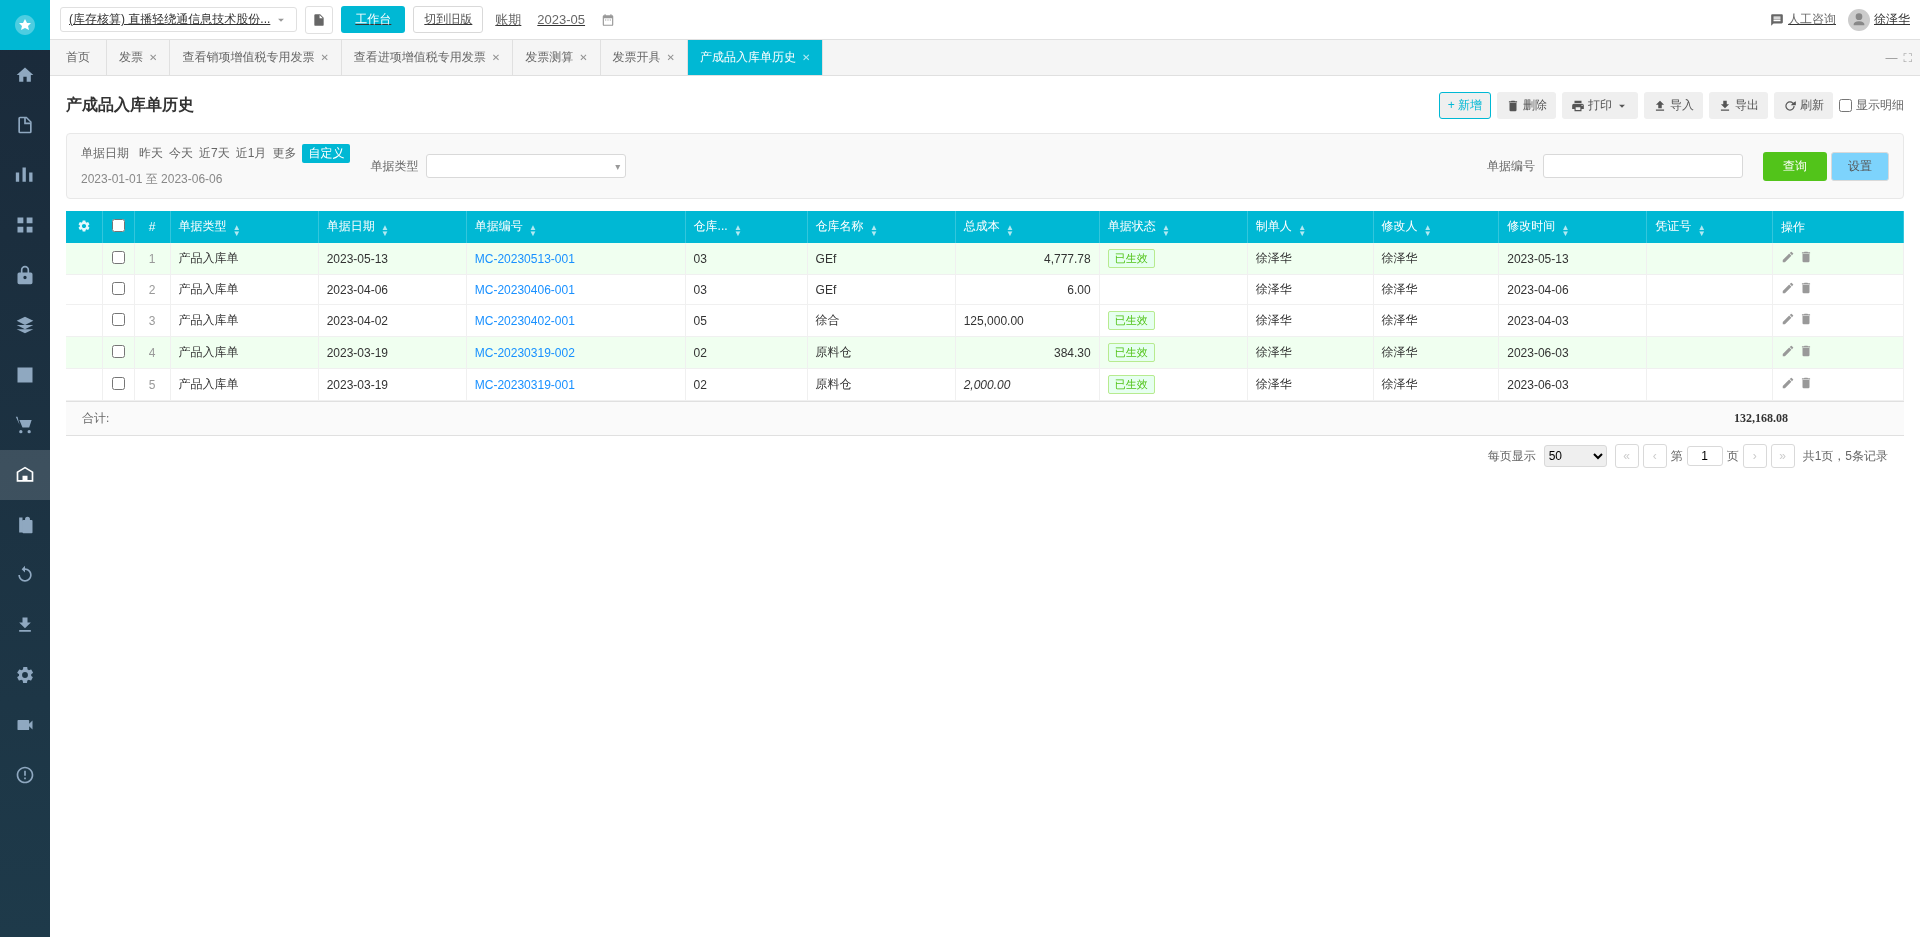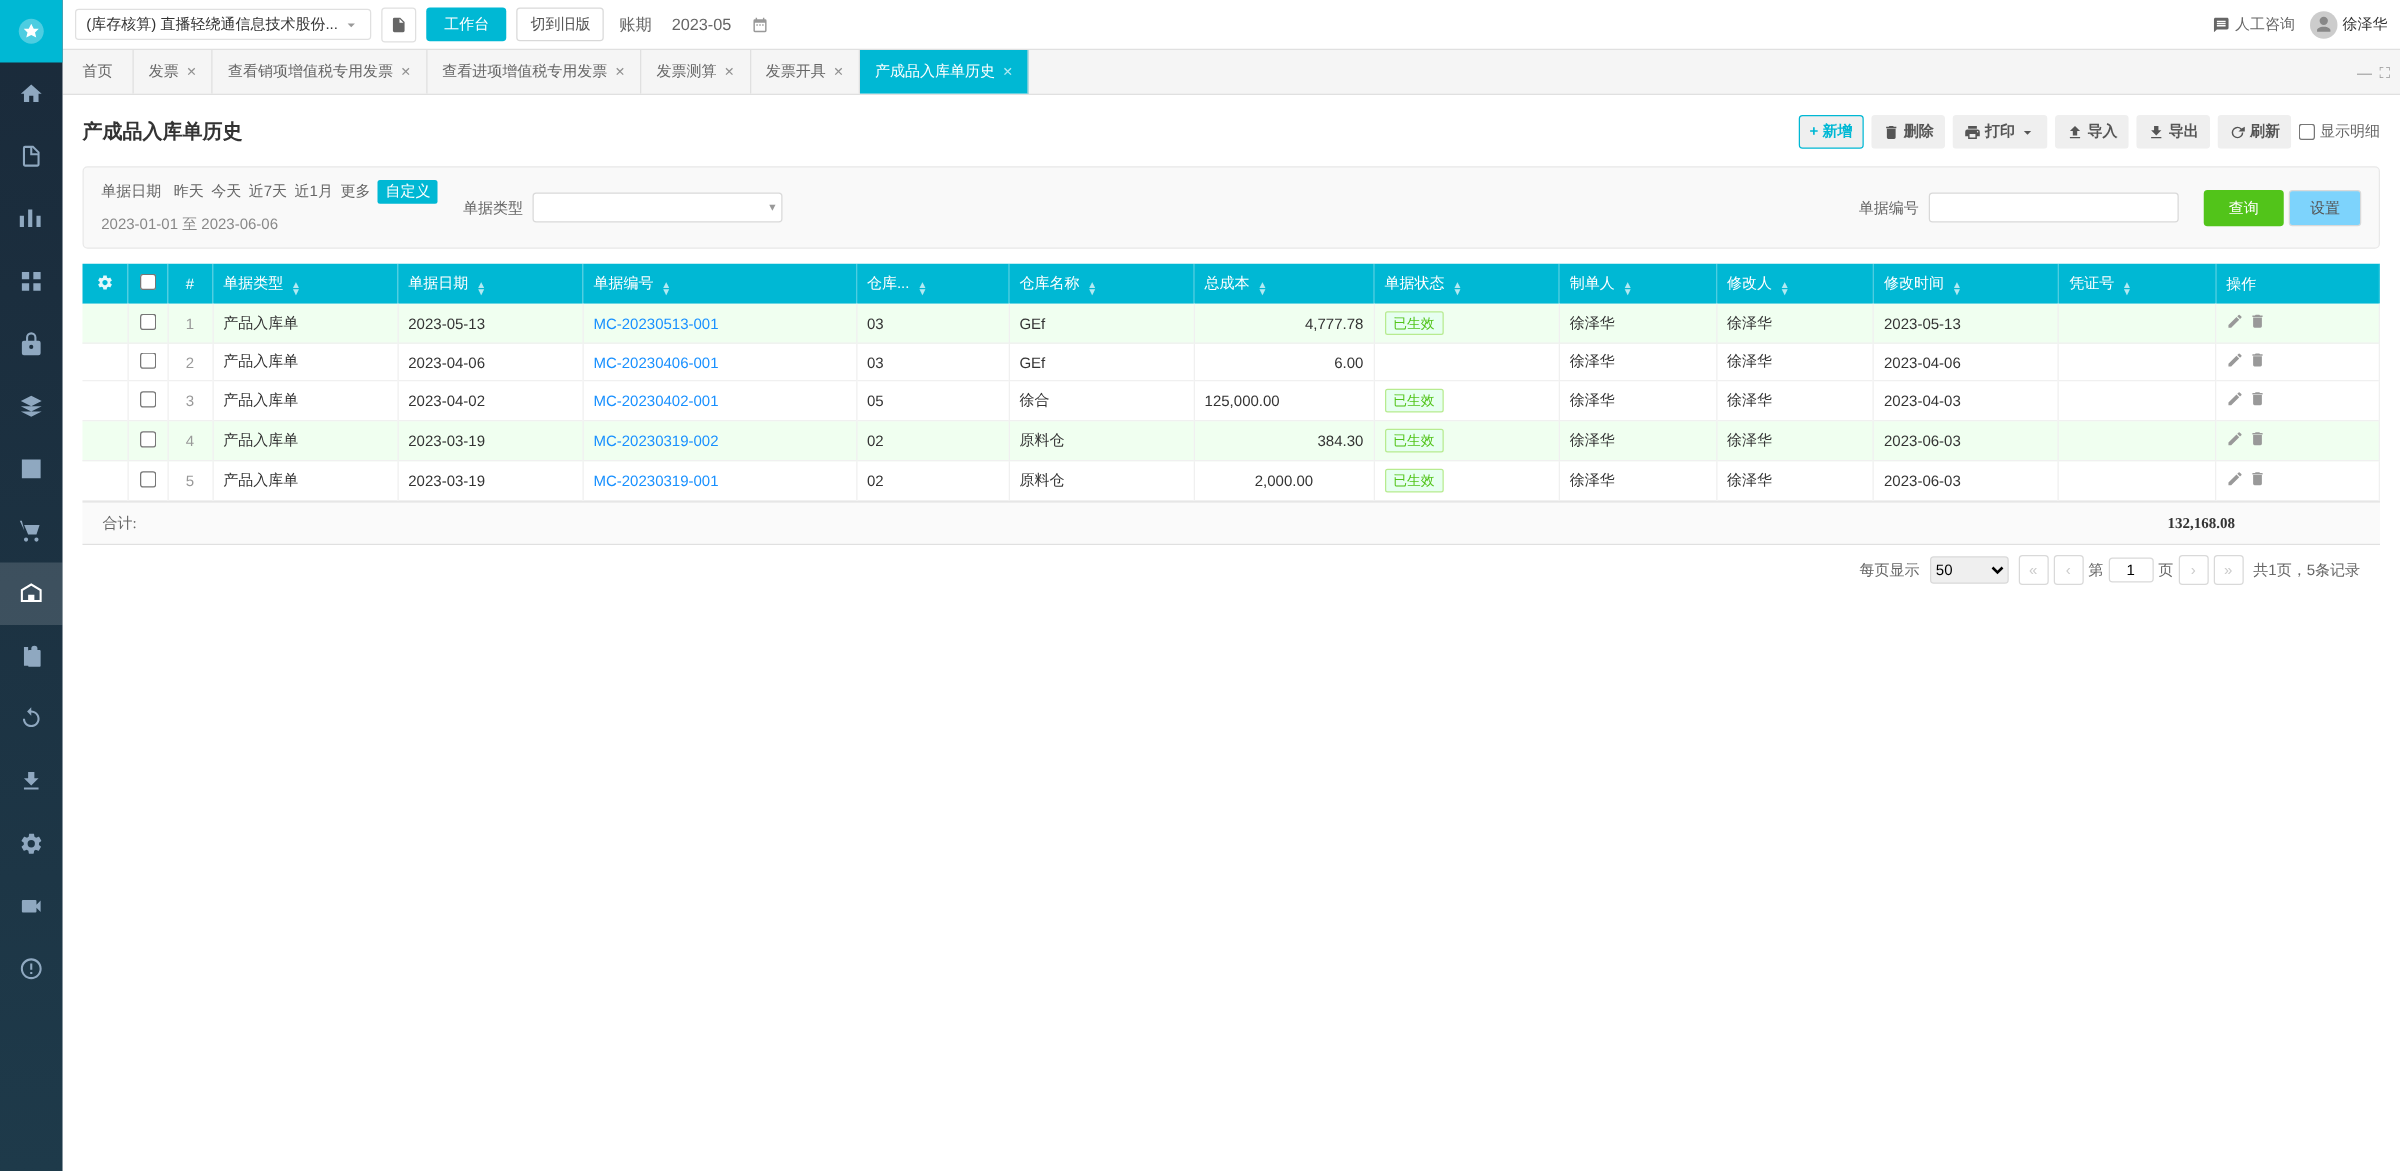--- a/index.html
+++ b/index.html
@@ -13,21 +13,21 @@
     .sidebar-logo { width: 50px; height: 50px; background: #00b8d4; display: flex; align-items: center; justify-content: center; }
     .sidebar-logo svg { width: 28px; height: 28px; }
     .sidebar-item { width: 50px; height: 50px; display: flex; align-items: center; justify-content: center; color: #8fa8c0; cursor: pointer; position: relative; }
     .sidebar-item.active { color: #fff; background: rgba(255,255,255,0.15); }
     .sidebar-item svg { width: 20px; height: 20px; }
 
     
     .main-area { flex: 1; display: flex; flex-direction: column; overflow: hidden; }
 
     
-    .top-bar { height: 40px; background: #fff; border-bottom: 1px solid #e0e0e0; display: flex; align-items: center; padding: 0 10px; gap: 8px; }
+    .top-bar { height: 40px; background: #fff; border-bottom: 1px solid #e0e0e0; display: flex; align-items: center; padding: 0 10px; gap: 8px; text-decoration: underline; }
     .company-selector { display: flex; align-items: center; gap: 4px; font-size: 12px; color: #333; cursor: pointer; border: 1px solid #e0e0e0; padding: 3px 8px; border-radius: 3px; }
     .company-selector svg { width: 14px; height: 14px; color: #999; }
     .doc-icon { width: 28px; height: 28px; display: flex; align-items: center; justify-content: center; border: 1px solid #e0e0e0; border-radius: 3px; cursor: pointer; color: #666; }
     .workbench-btn { background: #00b8d4; color: #fff; border: none; padding: 5px 14px; border-radius: 3px; cursor: pointer; font-size: 12px; }
     .period-info { display: flex; align-items: center; gap: 16px; font-size: 13px; color: #666; margin-left: 4px; }
     .top-bar-right { margin-left: auto; display: flex; align-items: center; gap: 12px; }
     .service-btn { display: flex; align-items: center; gap: 4px; font-size: 12px; color: #666; cursor: pointer; }
     .user-info { display: flex; align-items: center; gap: 4px; font-size: 12px; color: #333; cursor: pointer; }
     .user-avatar { width: 22px; height: 22px; border-radius: 50%; background: #ccc; display: flex; align-items: center; justify-content: center; overflow: hidden; }
 
@@ -39,21 +39,21 @@
     .tab-home { padding: 0 16px; font-size: 12px; color: #666; display: flex; align-items: center; border-right: 1px solid #e0e0e0; cursor: pointer; }
     .tab-bar-right { margin-left: auto; display: flex; align-items: center; padding: 0 8px; gap: 6px; color: #999; }
 
     
     .content-area { flex: 1; background: #fff; padding: 16px; overflow: auto; }
 
     
     .page-title-bar { display: flex; align-items: center; justify-content: space-between; margin-bottom: 14px; }
     .page-title { font-size: 16px; font-weight: bold; color: #333; }
     .toolbar { display: flex; align-items: center; gap: 6px; }
-    .toolbar-btn { display: flex; align-items: center; gap: 3px; font-size: 12px; color: #555; cursor: pointer; padding: 4px 8px; border: 1px solid transparent; border-radius: 3px; font-weight: bold; }
+    .toolbar-btn { display: flex; align-items: center; gap: 3px; font-size: 12px; color: #555; cursor: pointer; padding: 4px 8px; border: 1px solid transparent; border-radius: 3px; }
     .toolbar-btn svg { width: 14px; height: 14px; }
 
     
     .filter-area { background: #f9f9f9; border: 1px solid #e8e8e8; border-radius: 4px; padding: 10px 14px; margin-bottom: 12px; }
     .filter-row { display: flex; align-items: center; gap: 20px; flex-wrap: wrap; }
     .filter-label { font-size: 12px; color: #666; white-space: nowrap; }
     .filter-date-shortcuts { display: flex; align-items: center; gap: 6px; }
     .date-shortcut { font-size: 12px; color: #666; cursor: pointer; }
     .date-shortcut.custom { background: #00b8d4; color: #fff; padding: 1px 6px; border-radius: 2px; }
     .filter-date-range { font-size: 12px; color: #888; margin-top: 4px; }
@@ -565,21 +565,21 @@
     </tr>
             <tr>
       <td style="text-align:center;"></td>
       <td class="checkbox-col"><input type="checkbox" style=""></td>
       <td class="row-num">5</td>
       <td>产品入库单</td>
       <td>2023-03-19</td>
       <td class="link">MC-20230319-001</td>
       <td>02</td>
       <td>原料仓</td>
-      <td style="text-align:center;">2,000.00</td>
+      <td style="text-align:left;font-style:italic;">2,000.00</td>
       <td><span class="status-badge status-active">已生效</span></td>
       <td>徐泽华</td>
       <td>徐泽华</td>
       <td>2023-06-03</td>
       <td></td>
       <td>
         <div class="action-col">
           <span class="action-icon" title="编辑">
             <svg width="14" height="14" viewBox="0 0 24 24" fill="currentColor">
                       <path d="M3 17.25V21h3.75L17.81 9.94l-3.75-3.75L3 17.25zM20.71 7.04a1 1 0 0 0 0-1.41l-2.34-2.34a1 1 0 0 0-1.41 0l-1.83 1.83 3.75 3.75 1.83-1.83z"></path>

